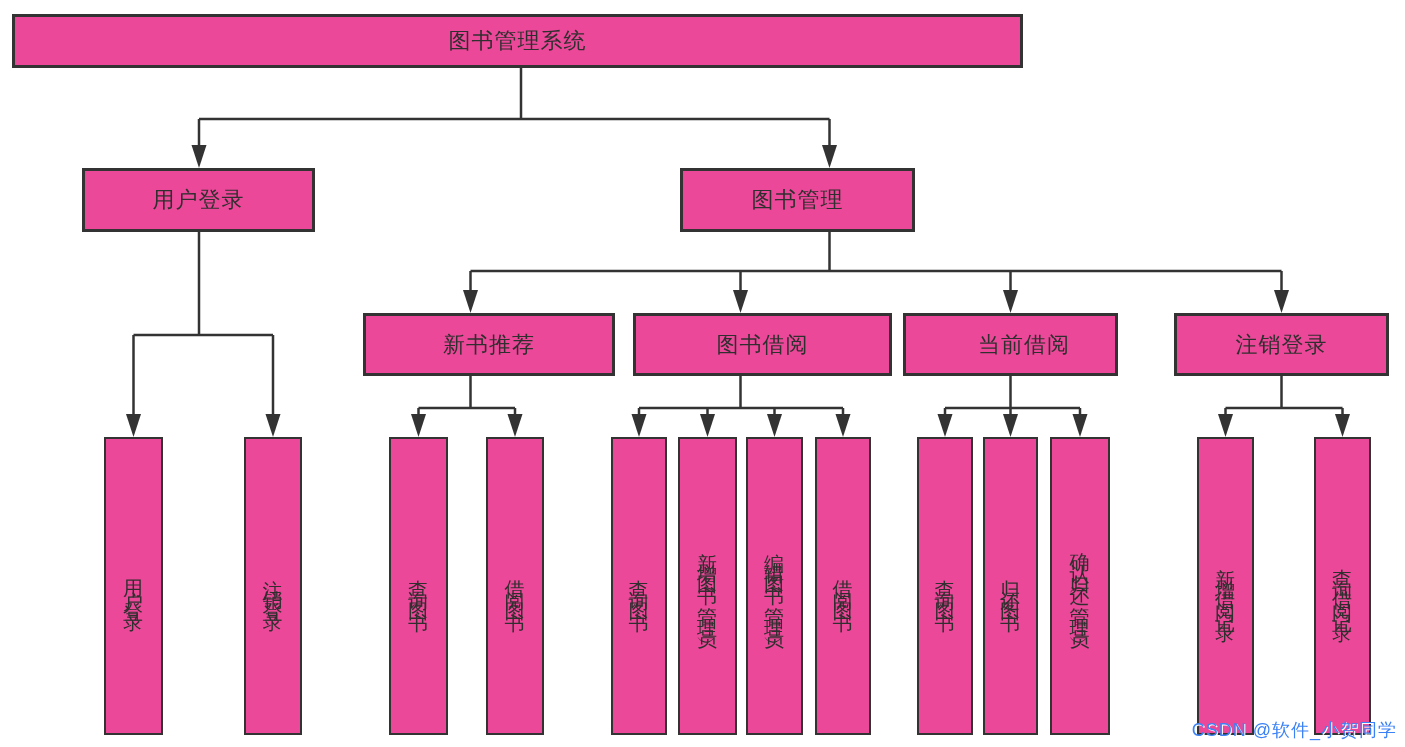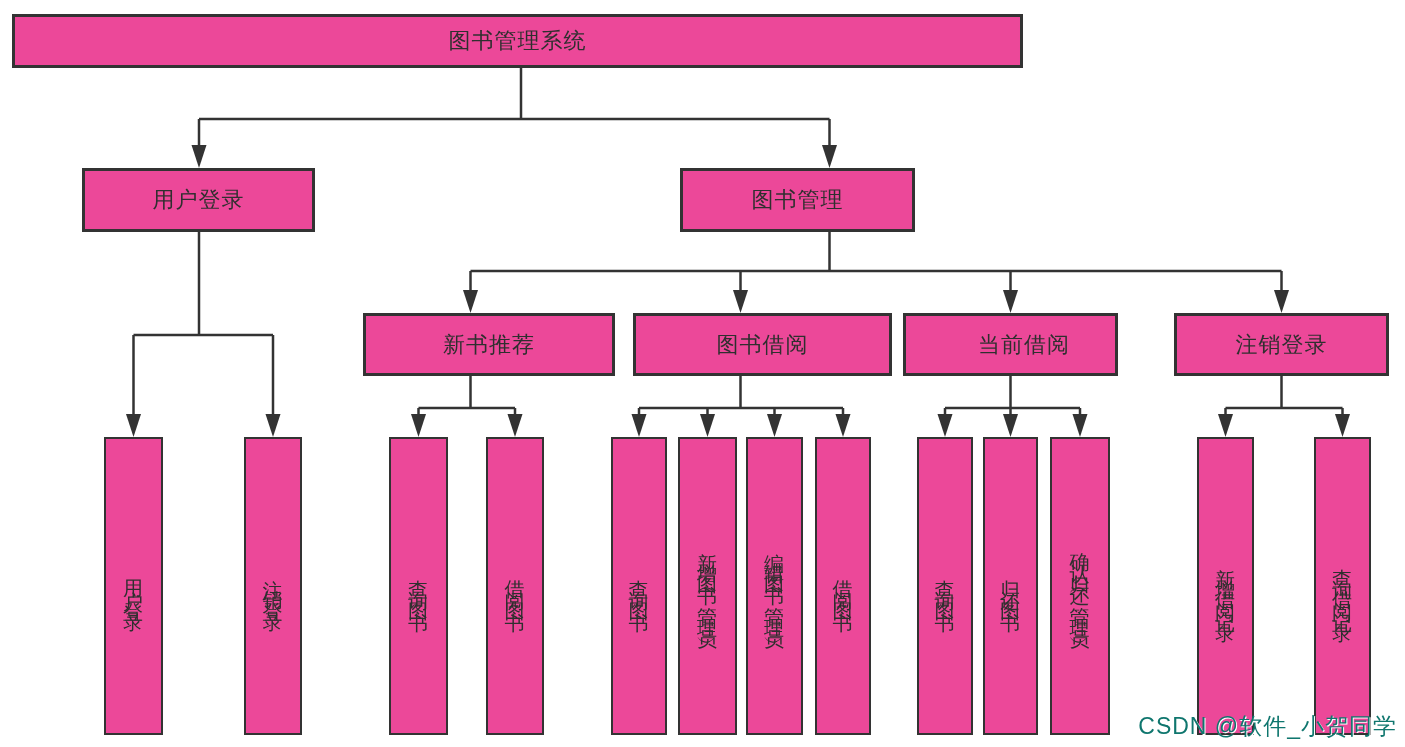--- a/index.html
+++ b/index.html
@@ -41,22 +41,22 @@
     writing-mode: vertical-rl;
     text-orientation: mixed;
     letter-spacing: 11px;
     line-height: 1;
     white-space: nowrap;
   }
   .watermark {
     position: absolute;
     right: 8px;
     bottom: 5px;
-    font-size: 23px;
-    color: #0f766e;
+    font-size: 18px;
+    color: #3b82f6;
     text-shadow: 1px 1px 0 #ffffff;
     letter-spacing: 1px;
     white-space: nowrap;
   }
 </style>
 </head>
 <body>
 
 <div id="canvas">
 

